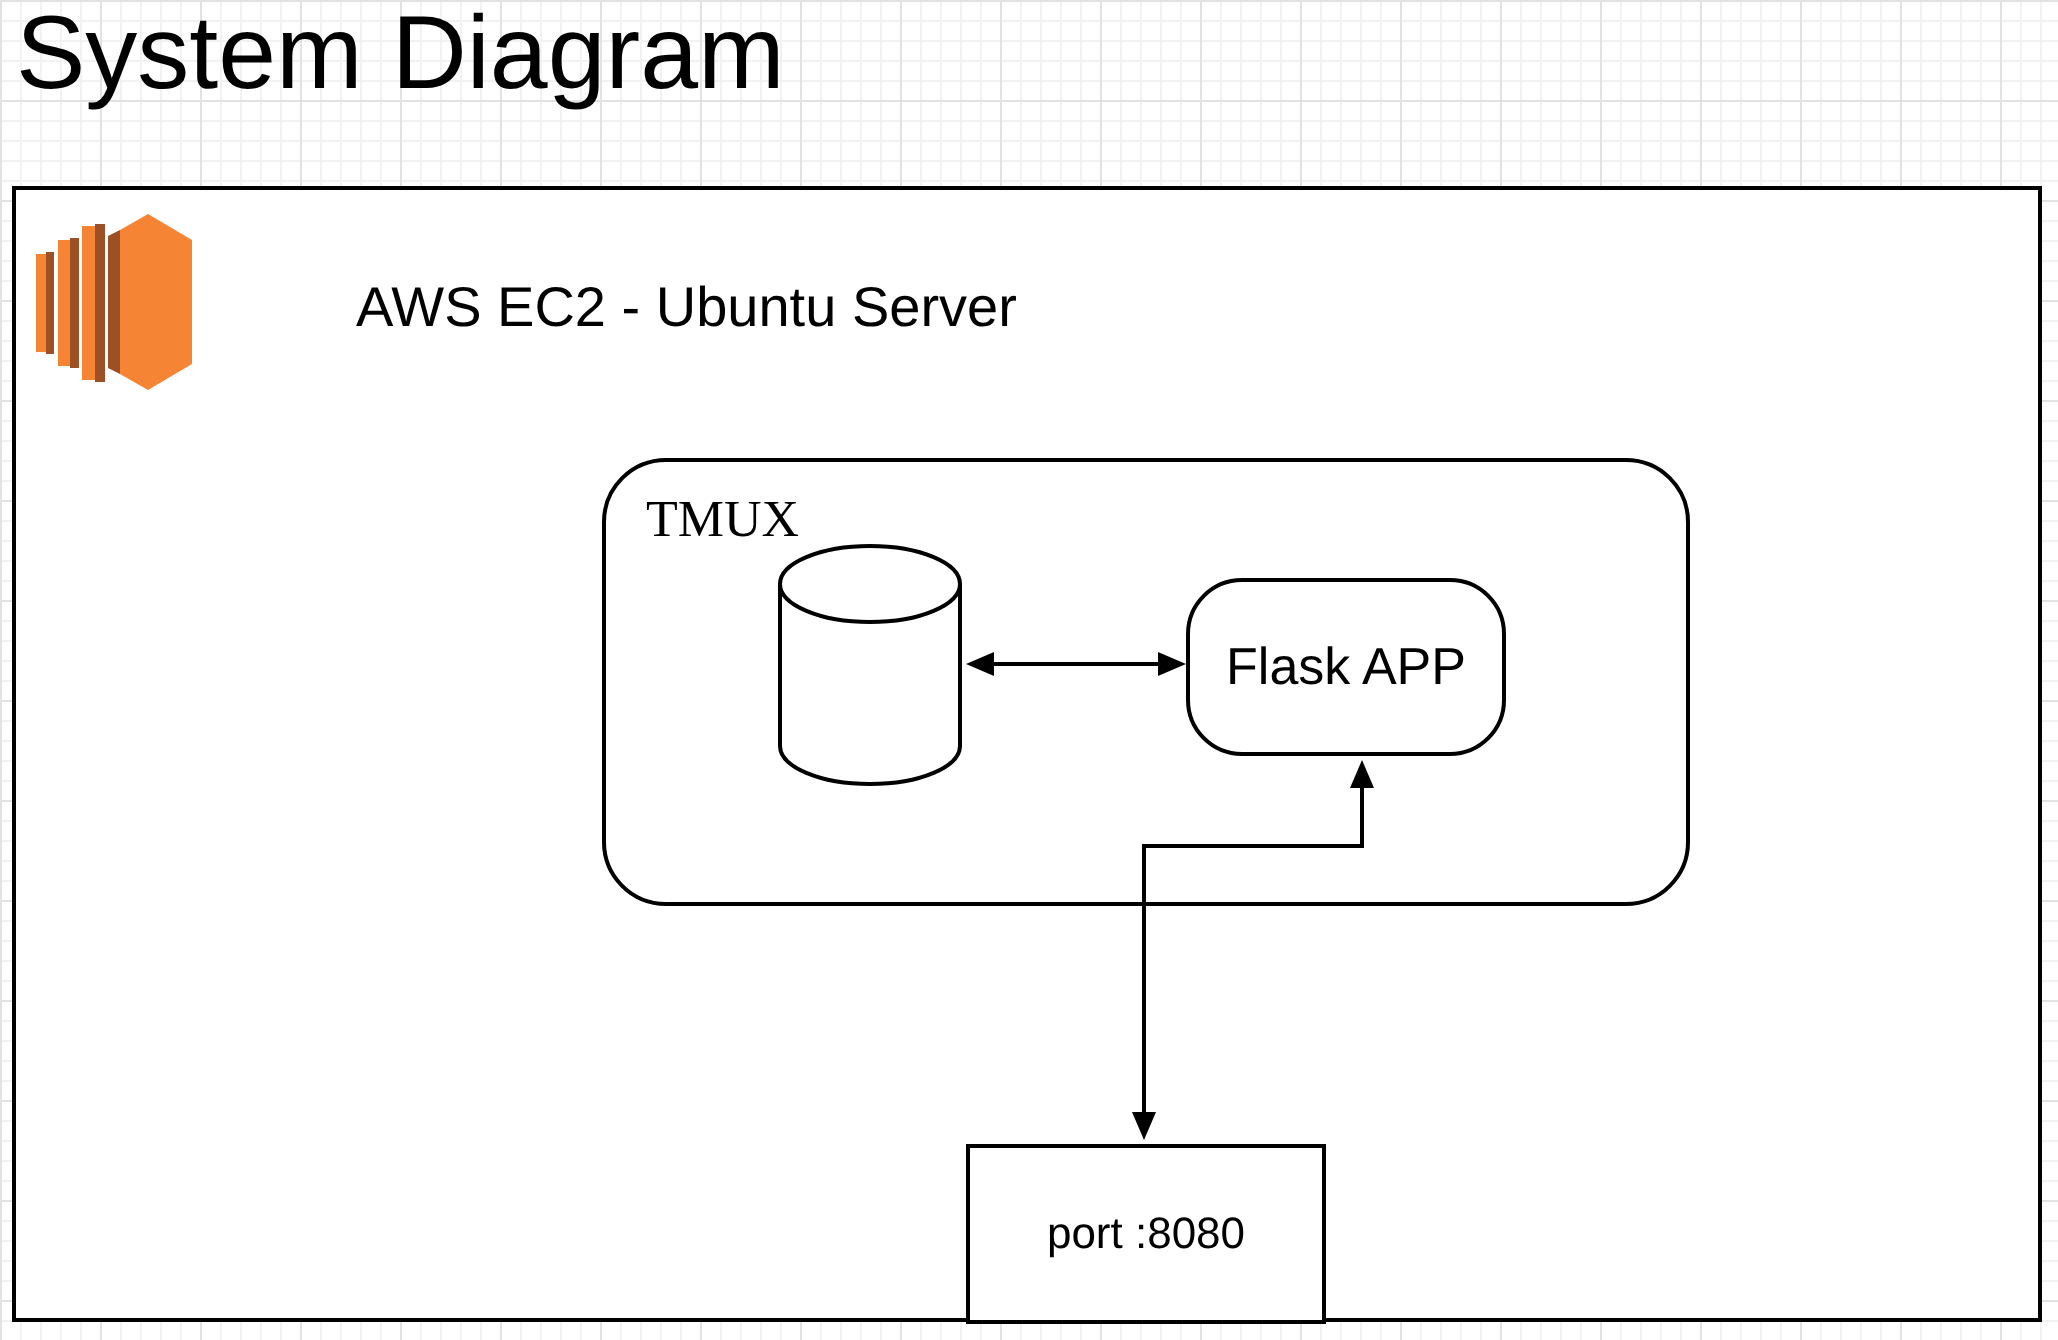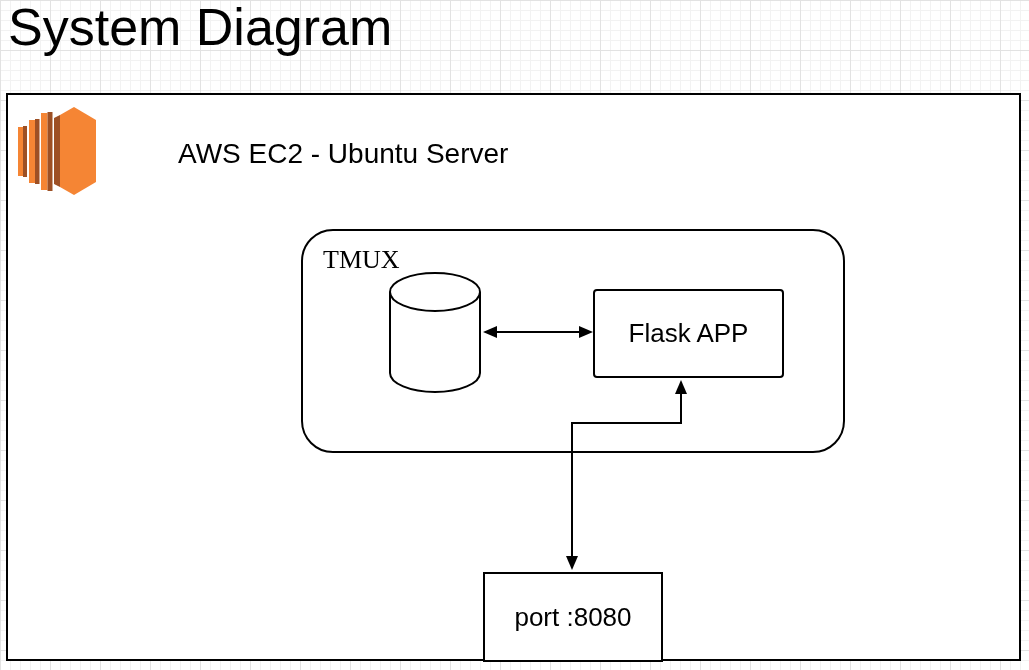--- a/index.html
+++ b/index.html
@@ -66,36 +66,36 @@
   .sql-label {
     left: 388px; top: 336px;
     width: 94px;
     text-align: center;
     font-size: 26px;
     line-height: 30px;
   }
 
   .flask-box {
     left: 593px; top: 289px;
-    width: 191px; height: 89px;
+    width: 160px; height: 89px;
     border: 2px solid #000000;
-    border-radius: 4px;
+    border-radius: 28px;
     background: #ffffff;
     display: flex; align-items: center; justify-content: center;
     font-size: 26px;
     white-space: nowrap;
   }
 
   .port-box {
     left: 483px; top: 572px;
     width: 180px; height: 90px;
     border: 2px solid #000000;
     background: #ffffff;
     display: flex; align-items: center; justify-content: center;
-    font-size: 26px;
+    font-size: 22px;
     white-space: nowrap;
     z-index: 3;
   }
 
   .connector-layer {
     left: 0; top: 0;
     width: 1029px; height: 670px;
     pointer-events: none;
     z-index: 2;
   }

